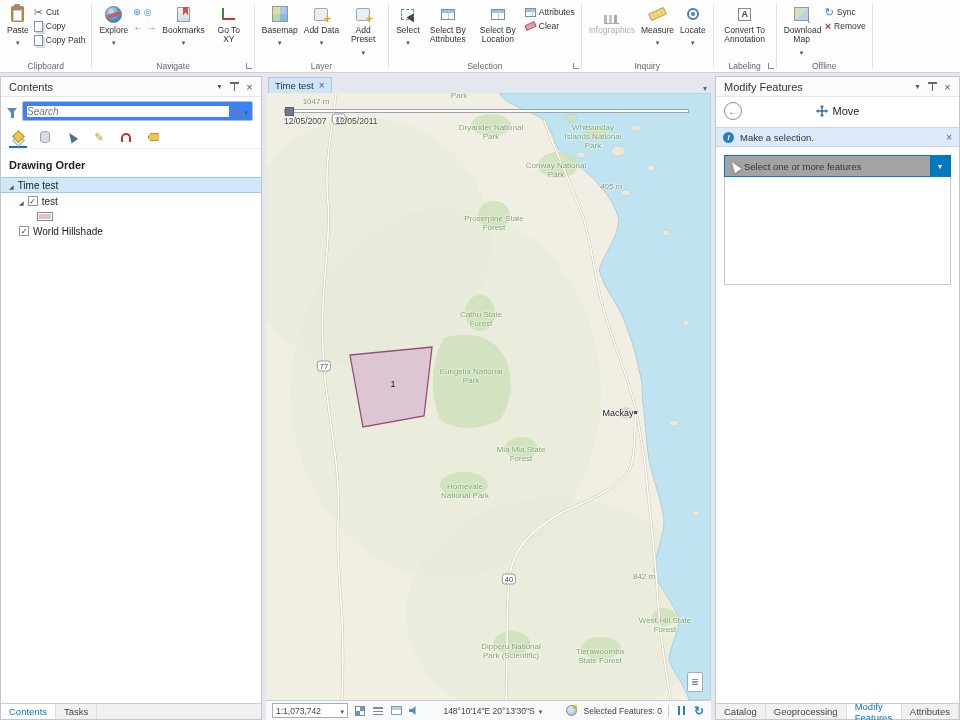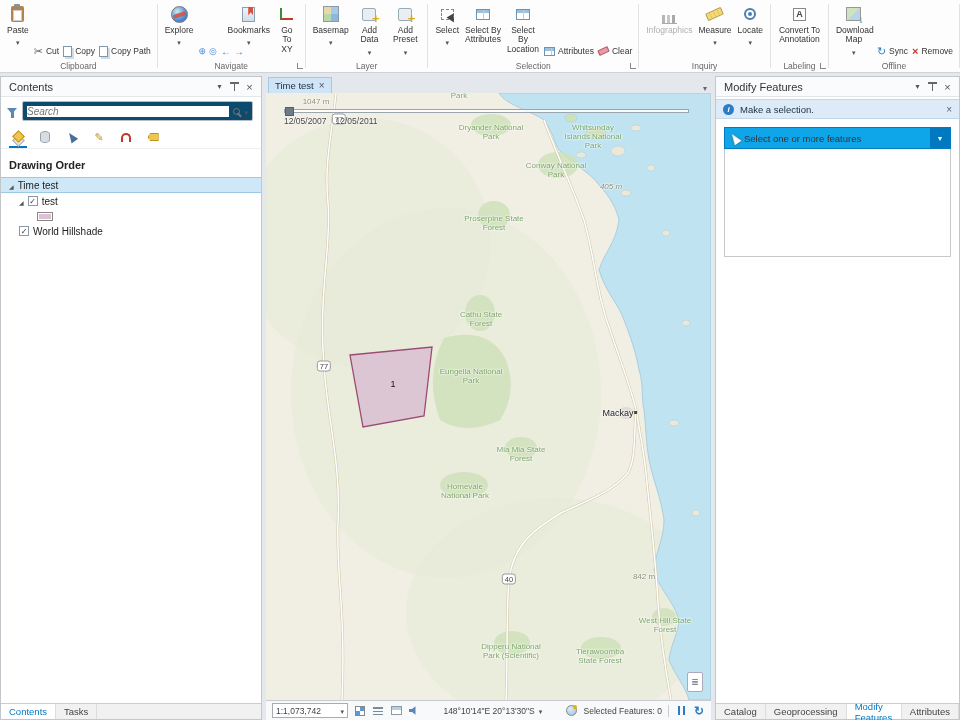--- a/index.html
+++ b/index.html
@@ -15,21 +15,21 @@
   .glabel { position:absolute; bottom:1px; left:0; right:0; text-align:center;
             font-size:8.5px; color:#666; }
   .rdivider { width:1px; background:#e2e2e2; margin:4px 0; }
   .launcher { position:absolute; right:2px; bottom:3px; width:6px; height:6px;
               border-left:1px solid #888; border-bottom:1px solid #888; }
   .rbig { display:flex; flex-direction:column; align-items:center; padding:2px 3px;
           border-radius:2px; cursor:default; }
   .rbig .ric { height:20px; display:flex; align-items:center; justify-content:center; }
   .rbig .rlabel { font-size:8.5px; line-height:1.1; text-align:center; color:#333; margin-top:2px; }
   .rbig.disabled .rlabel { color:#b0b0b0; }
-  .rcol { display:flex; flex-direction:row; padding-top:3px;margin-top:39px; }
+  .rcol { display:flex; flex-direction:column; padding-top:3px; }
   .rsmall { display:flex; align-items:center; gap:3px; font-size:8.5px; color:#333;
             height:14px; padding:0 2px; white-space:nowrap; }
   .caret::before { content:"▾"; font-size:7px; color:#555; }
   .w34{max-width:36px}.w42{max-width:44px}.w46{max-width:48px}
 
   
   .ic { display:inline-block; }
   .i-paste { width:13px; height:16px; background:#b7824a; border-radius:2px; position:relative; }
   .i-paste::before { content:""; position:absolute; left:2px; top:4px; right:2px; bottom:1px;
                      background:#fff; border:1px solid #ccc; }
@@ -105,21 +105,21 @@
   .hbtn.hcaret::before { content:"▾"; font-size:8px; }
   .i-pin { display:inline-block; width:9px; height:9px; border-top:2px solid #666; position:relative; }
   .i-pin::after { content:""; position:absolute; left:4px; top:0; width:1px; height:7px; background:#666; }
   .hbtn.hclose::before { content:"×"; font-size:11px; }
 
   .searchrow { display:flex; align-items:center; gap:5px; padding:4px 8px 4px 6px; }
   .i-funnel { width:0; height:0; border-left:5px solid transparent; border-right:5px solid transparent;
               border-top:6px solid #5b87b5; position:relative; }
   .i-funnel::after { content:""; position:absolute; left:-1.5px; top:-2px; width:3px; height:6px;
                      background:#5b87b5; }
-  .searchbox { flex:1; display:flex; align-items:center; height:20px; background:#0c4a6e;
+  .searchbox { flex:1; display:flex; align-items:center; height:20px; background:#3b82f6;
                border:1px solid #b9bcc0; border-radius:2px; padding:0 4px; gap:4px; }
   .searchbox input { flex:1; border:none; outline:none; font-size:10px; font-style:italic;
                      color:#888; font-family:"Liberation Sans",sans-serif; min-width:0; }
   .i-mag { width:7px; height:7px; border:1.5px solid #777; border-radius:50%; position:relative; }
   .i-mag::after { content:""; position:absolute; right:-3px; bottom:-2px; width:5px; height:1.5px;
                   background:#777; transform:rotate(45deg); }
 
   .ltoolbar { display:flex; align-items:flex-end; gap:9px; padding:3px 8px 0 8px; height:24px;
               border-bottom:1px solid #eceff1; }
   .ltb { display:flex; align-items:center; justify-content:center; width:18px; height:20px;
@@ -227,21 +227,21 @@
   .toollabel { font-size:11px; color:#222; }
   .infobar { margin-top:2px; background:#dcebf7; border-top:1px solid #c2d8ea;
              border-bottom:1px solid #c2d8ea; height:20px; display:flex; align-items:center;
              gap:6px; padding:0 7px; font-size:9.5px; color:#234; }
   .i-info { width:11px; height:11px; border-radius:50%; background:#2e7cc3; color:#fff; font-size:8px;
             font-weight:bold; display:flex; align-items:center; justify-content:center; flex-shrink:0; }
   .i-info::before { content:"i"; font-style:italic; }
   .infobar .grow { flex:1; }
   .infoclose::before { content:"×"; color:#567; font-size:10px; }
   .dropdown { margin:8px 8px 0 8px; height:22px; border:1px solid var(--accent-blue,#0079c1);
-              display:flex; align-items:center; background:#0ea5e9; }
+              display:flex; align-items:center; background:#a3a3a3; }
   .dropdown .dcursor { margin:0 5px 0 6px; width:0; height:0; border-left:4px solid transparent;
               border-right:4px solid transparent; border-bottom:11px solid #fff;
               filter:drop-shadow(0 0 1px #444); transform:rotate(-35deg); }
   .dropdown .dlabel { flex:1; font-size:9.5px; color:#333; }
   .dropdown .dbtn { width:20px; height:100%; background:var(--accent-blue,#0079c1); color:#fff;
               display:flex; align-items:center; justify-content:center; }
   .dropdown .dbtn::before { content:"▾"; font-size:8px; }
   .listbox { margin:0 8px; height:108px; border:1px solid #c6c9cc; border-top:none; background:#fff; }
   .rgrow { flex:1; }
 </style>
@@ -629,20 +629,27 @@
 
     <div class="panel right">
       <div class="phead">
         <span class="ptitle">Modify Features</span>
         <span class="hbtn hcaret"></span>
         <span class="hbtn">
             <span class="i-pin"></span>
           </span>
         <span class="hbtn hclose"></span>
       </div>
+      <div class="toolrow">
+        <span class="backbtn"></span>
+        <svg width="12" height="12" viewBox="0 0 16 16">
+          <path d="M8 0 L11 3 H9 V7 H13 V5 L16 8 L13 11 V9 H9 V13 H11 L8 16 L5 13 H7 V9 H3 V11 L0 8 L3 5 V7 H7 V3 H5 Z" fill="#3a6ea5"></path>
+        </svg>
+        <span class="toollabel">Move</span>
+      </div>
       <div class="infobar">
         <span class="i-info"></span>
         <span class="grow">Make a selection.</span>
         <span class="infoclose"></span>
       </div>
       <div class="dropdown">
         <span class="dcursor"></span>
         <span class="dlabel">Select one or more features</span>
         <span class="dbtn"></span>
       </div>

